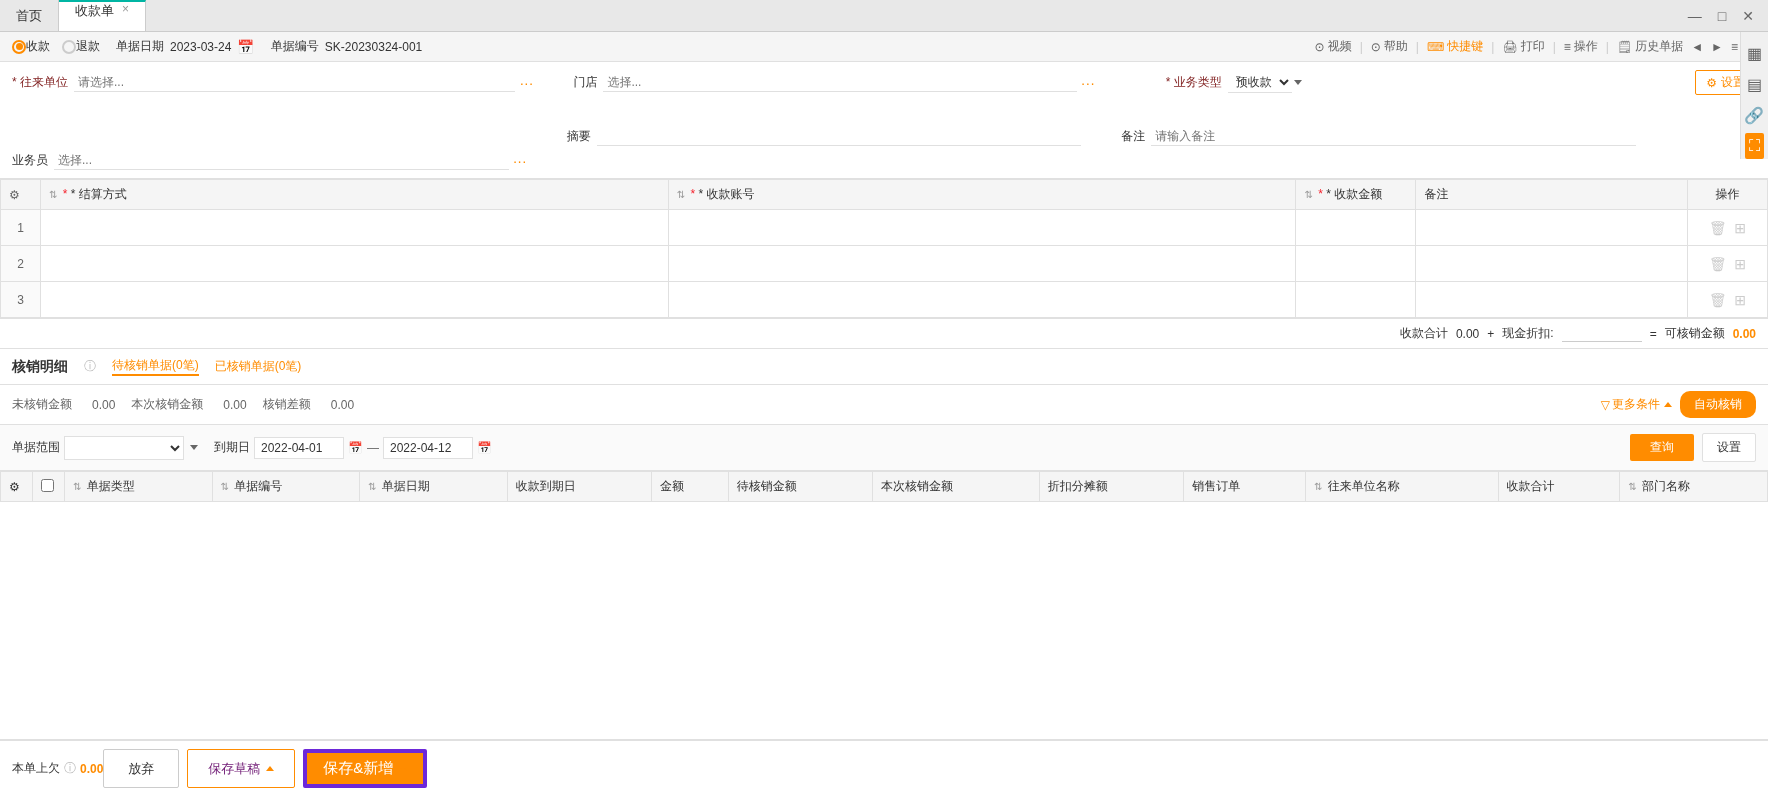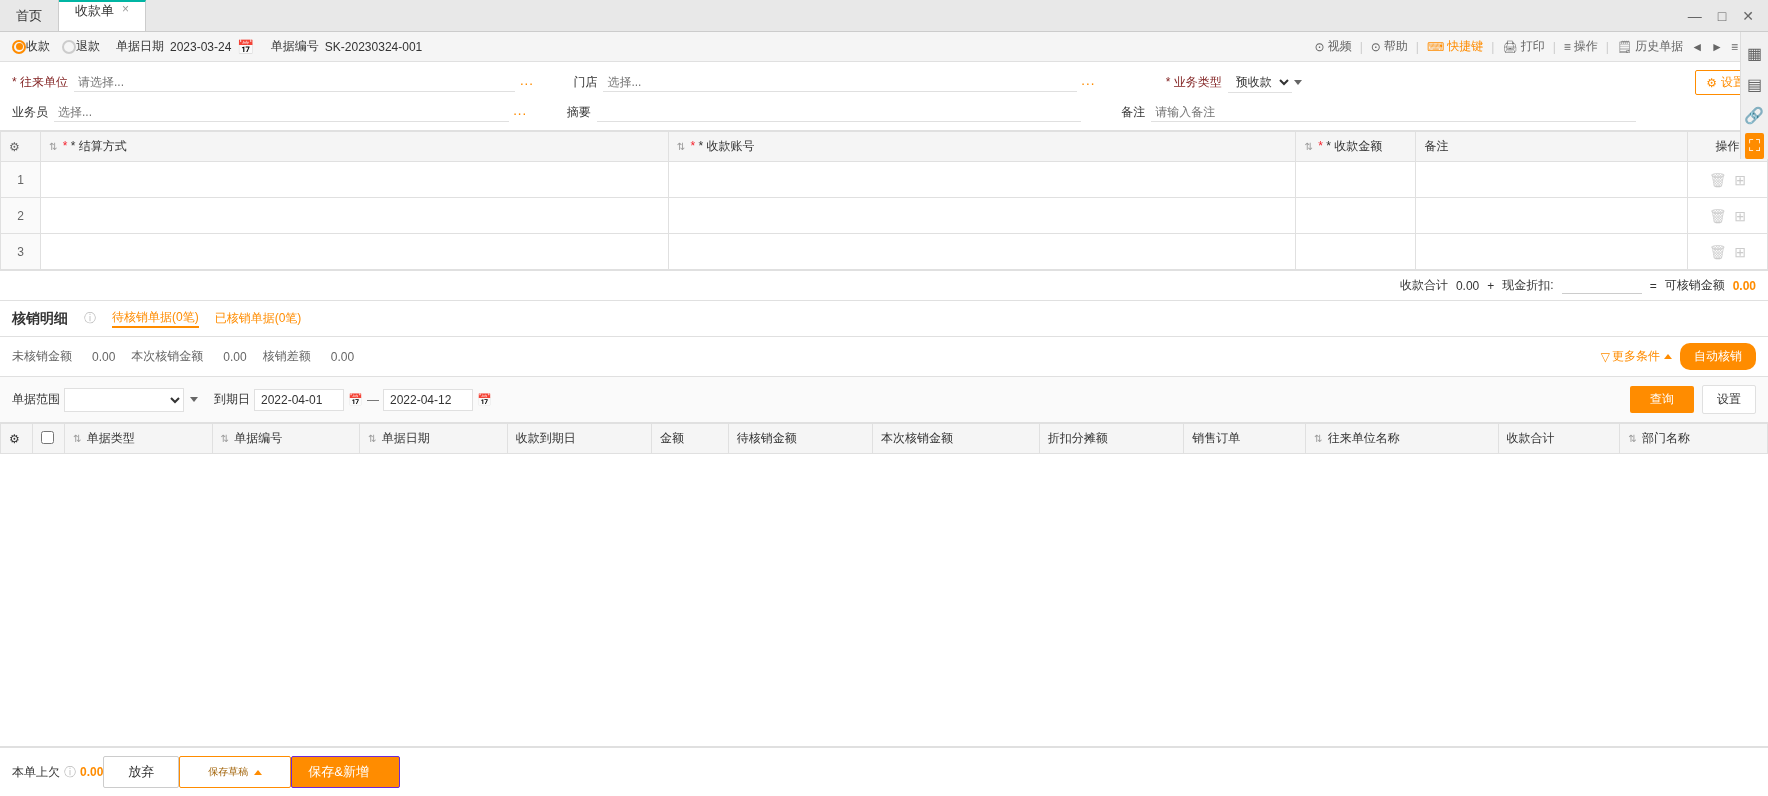--- a/index.html
+++ b/index.html
@@ -160,24 +160,24 @@
 
     
     .bottom-bar {
       display: flex; align-items: center; justify-content: flex-start;
       padding: 8px 12px; background: #fff; border-top: 2px solid #e0e0e0;
       flex-shrink: 0;
     }
     .bottom-left { display: flex; align-items: center; gap: 4px; font-size: 12px; }
     .bottom-left-label { color: #333; }
     .bottom-left-val { color: #ff8c00; font-weight: bold; }
-    .bottom-actions { display: flex; }
+    .bottom-actions { display: flex; gap: 8px; }
     .btn-abandon { background: #fff; border: 1px solid #ccc; color: #333; padding: 6px 24px; cursor: pointer; border-radius: 2px; font-size: 13px; }
-    .btn-draft { background: #fff; border: 1px solid #ff8c00; color: #a16207; padding: 6px 28px; cursor: pointer; border-radius: 2px; font-size: 10px; display: flex; align-items: center; gap: 4px; }
-    .btn-save-new { background: #ff8c00; border: 1px solid #6d28d9; color: #fff; padding: 6px 16px; cursor: pointer; border-radius: 2px; font-size: 13px; display: flex; align-items: center; gap: 4px; }
+    .btn-draft { background: #fff; border: 1px solid #ff8c00; color: #701a75; padding: 6px 20px; cursor: pointer; border-radius: 2px; font-size: 13px; display: flex; align-items: center; gap: 4px; }
+    .btn-save-new { background: #ff8c00; border: 4px solid #6d28d9; color: #fff; padding: 6px 16px; cursor: pointer; border-radius: 2px; font-size: 15px; display: flex; align-items: center; gap: 4px; }
 
     
     .right-sidebar {
       position: fixed; right: 0; top: 32px; width: 28px;
       background: #f0f0f0; border-left: 1px solid #ddd;
       display: flex; flex-direction: column; align-items: center; gap: 4px;
       padding-top: 8px; z-index: 100;
     }
     .sidebar-icon { color: #666; cursor: pointer; font-size: 16px; padding: 4px; }
 
@@ -293,21 +293,21 @@
       </div>
       <div style="margin-left: 8px;">
         <button class="settings-btn">
           <span>⚙</span>
           <span>设置</span>
         </button>
       </div>
     </div>
     <div class="form-row">
 
-      <div class="form-field" style="flex: 2;">
+      <div class="form-field" style="flex: 2; margin-top: 48px;">
         <span class="form-field-label optional">业务员</span>
         <input class="form-input" type="text" placeholder="选择..." style="">
         <span class="more-btn">···</span>
       </div>
       <div class="field-separator"></div>
 
       <div class="form-field" style="flex: 2;">
         <span class="form-field-label optional">摘要</span>
         <input class="form-input" type="text" style="">
       </div>

